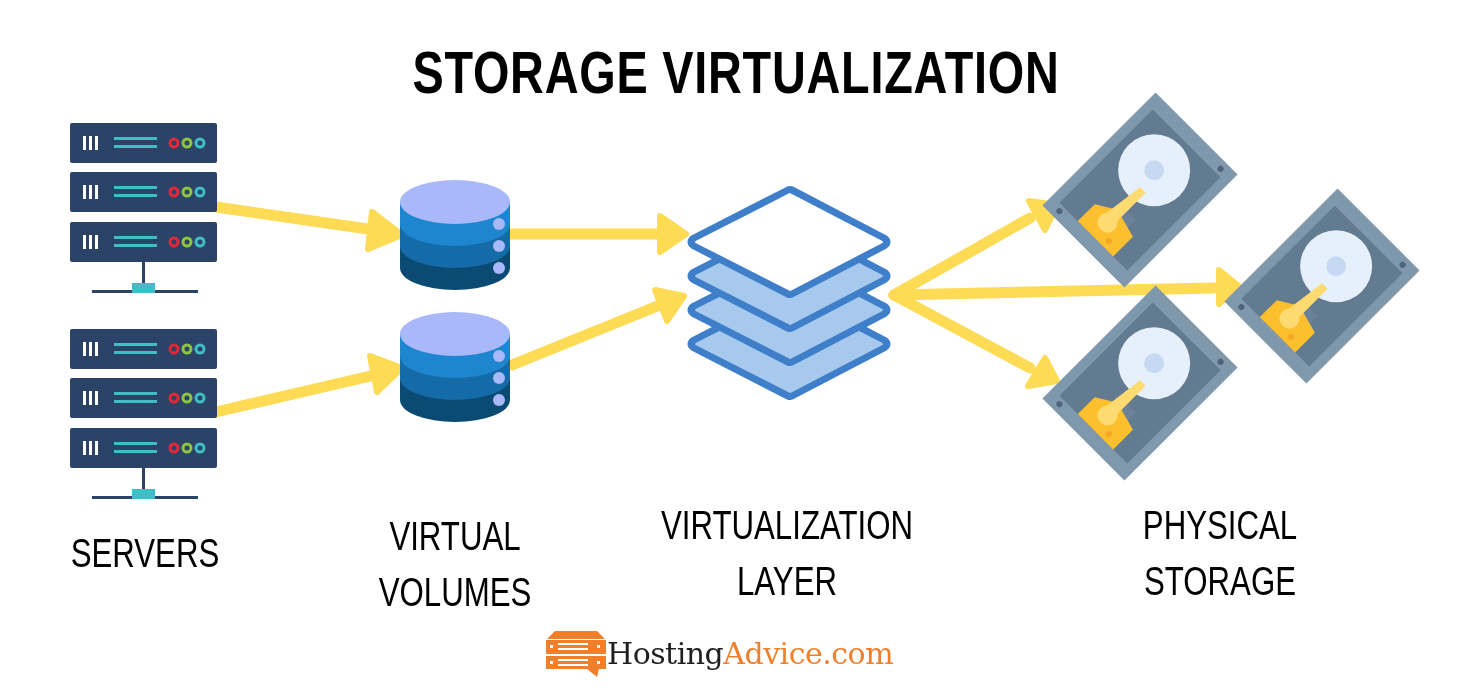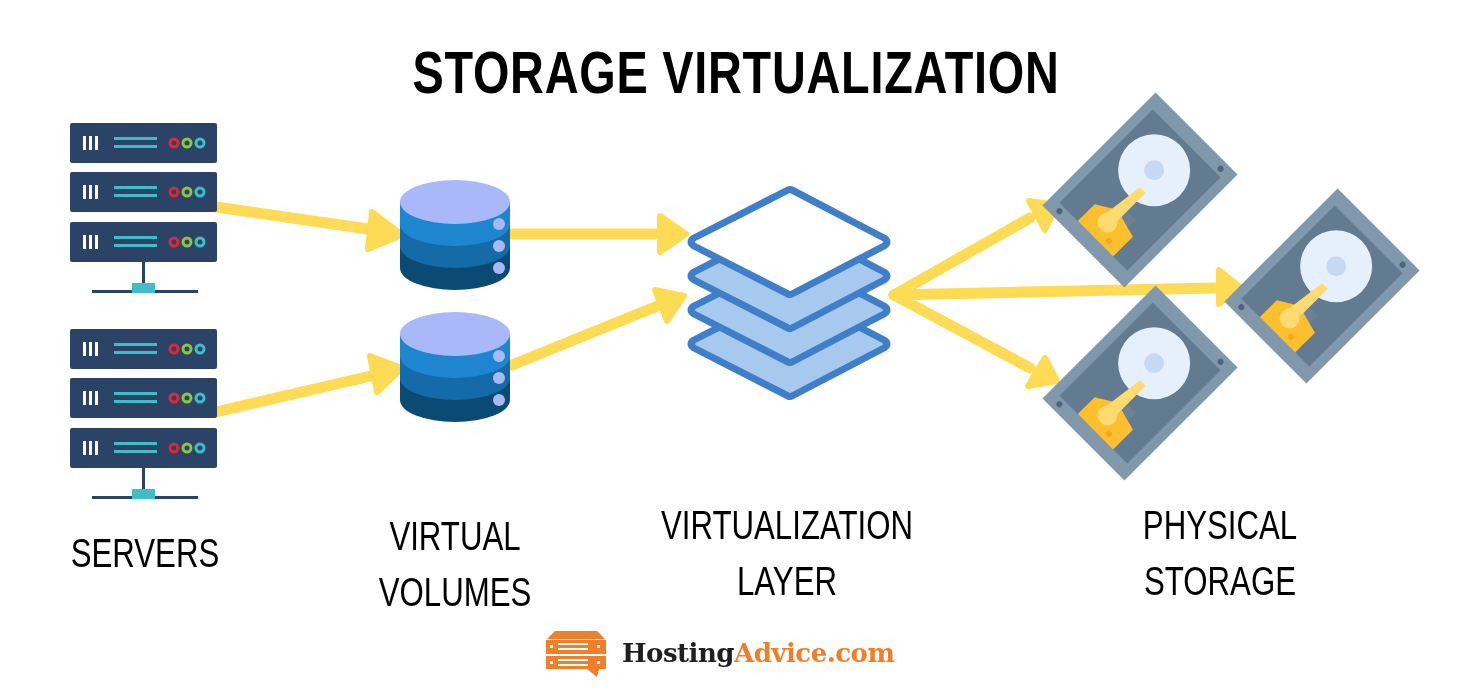--- a/index.html
+++ b/index.html
@@ -7,21 +7,21 @@
          font-family: "Liberation Sans", sans-serif; }
   .title { position: absolute; left: 0; width: 1472px; top: 38px; text-align: center;
            font-family: "Liberation Sans", sans-serif; font-weight: 700; font-size: 60px;
            letter-spacing: 1px; color: #000; transform: scaleX(0.78); transform-origin: center;
            line-height: 70px; }
   .label { position: absolute; text-align: center; color: #000;
            font-family: "Liberation Sans", sans-serif; font-size: 40px; line-height: 56px;
            transform: scaleX(0.78); transform-origin: center; }
   svg.diagram { position: absolute; left: 0; top: 0; }
   .logo { position: absolute; left: 545px; top: 628px; height: 50px; display: flex; align-items: center; }
-  .logo-text { font-family: "DejaVu Serif", serif; font-weight: 700; font-size: 26px; margin-left: 15px; letter-spacing: -0.5px; }
+  .logo-text { font-family: "DejaVu Serif", serif; font-weight: 400; font-size: 30px; margin-left: 0; letter-spacing: -0.5px; }
   .logo-text .hosting { color: #1f1f1f; }
   .logo-text .advice { color: #f07f2b; }
 </style>
 </head>
 <body>
 
 <div class="title">STORAGE VIRTUALIZATION</div>
 
 <svg class="diagram" width="1472" height="700" viewBox="0 0 1472 700">
   <defs>

